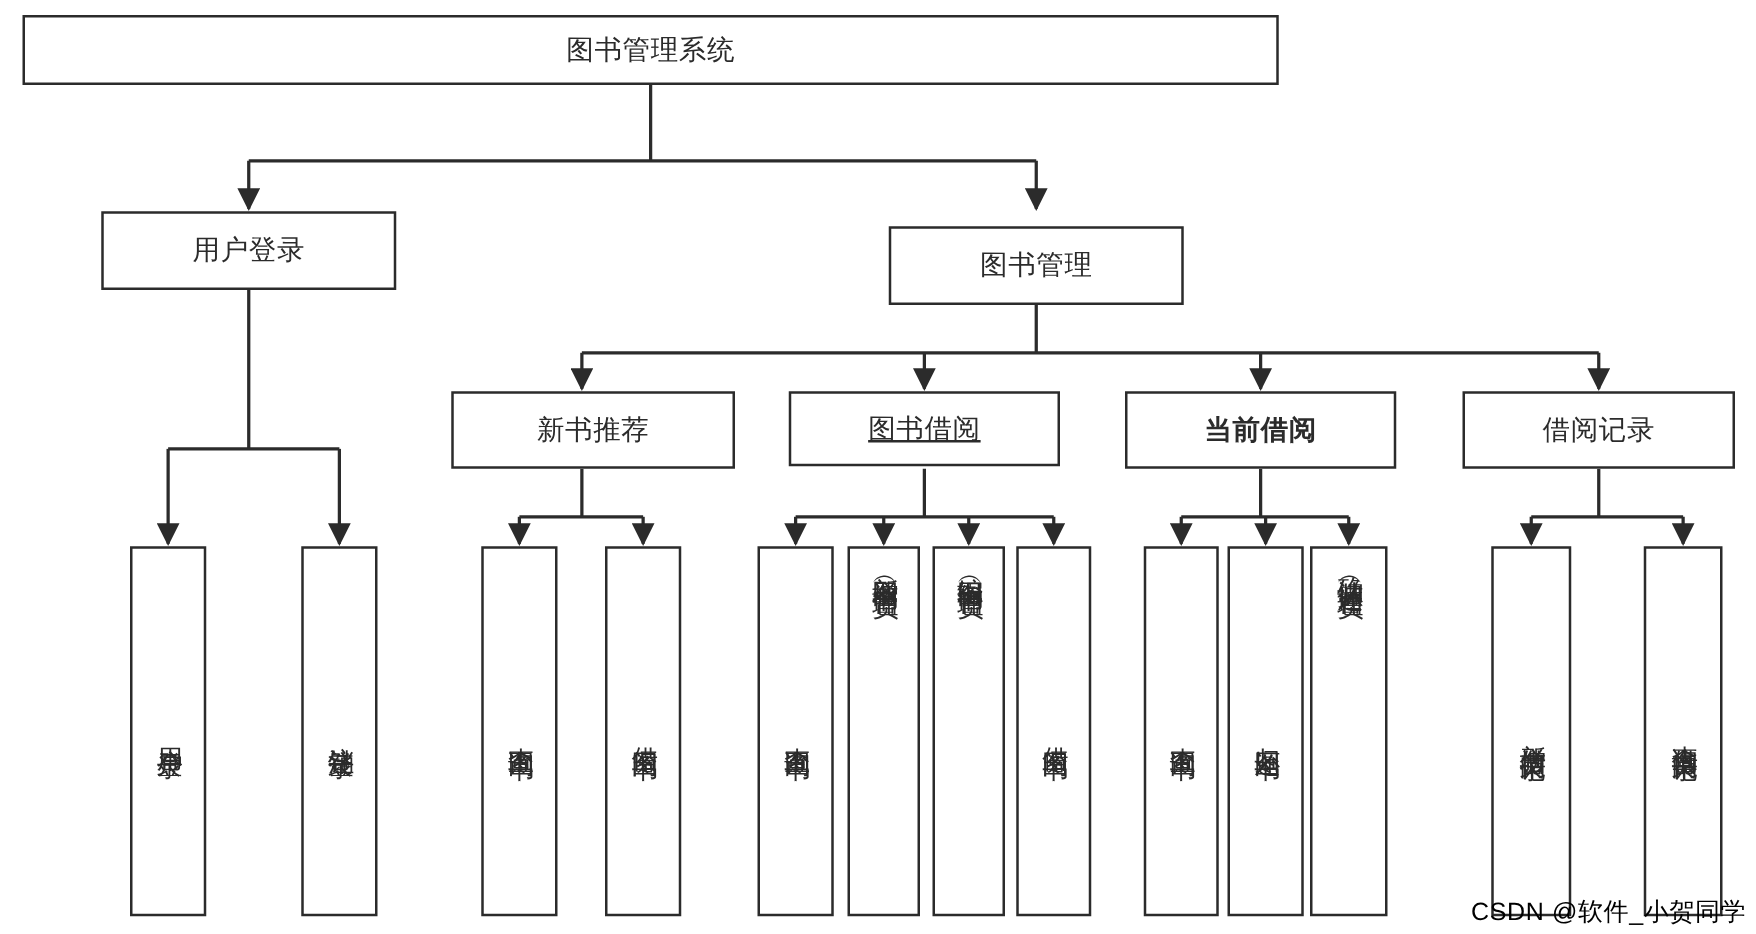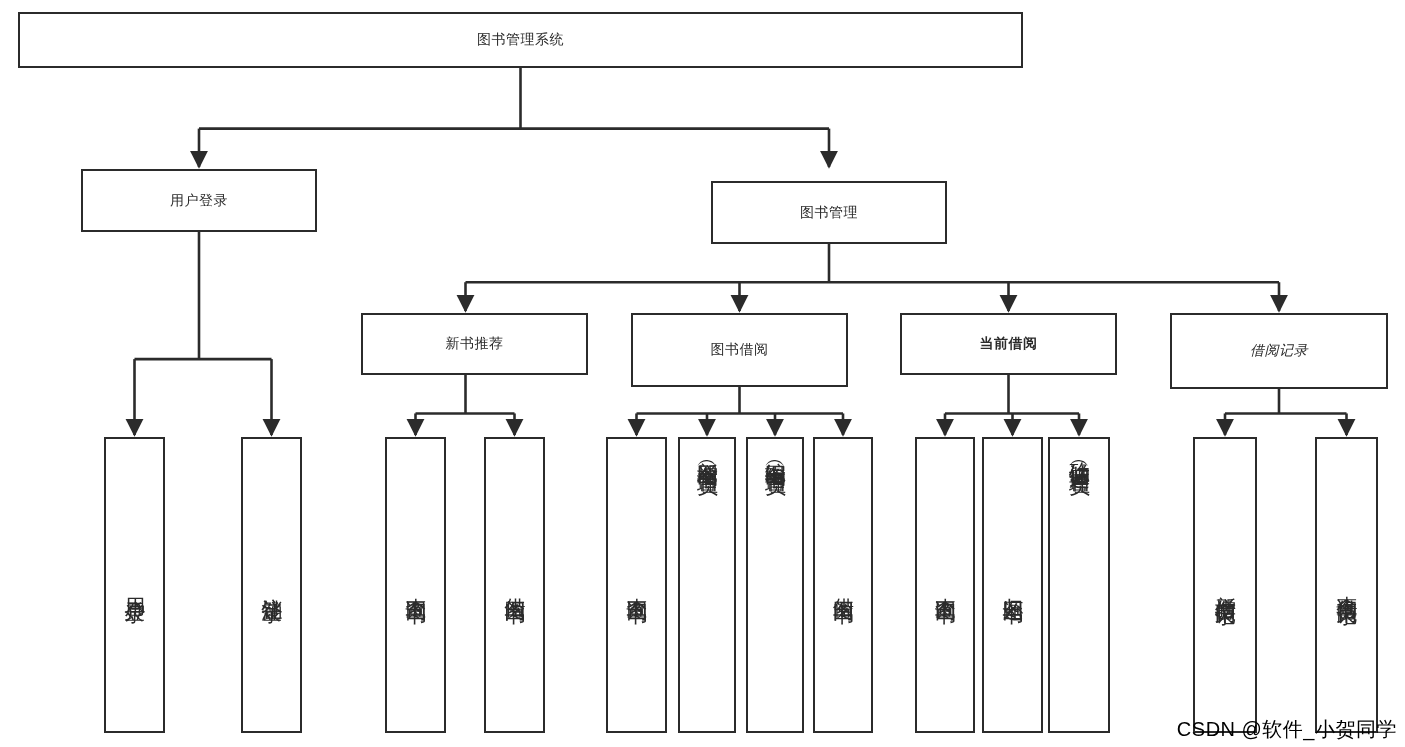--- a/index.html
+++ b/index.html
@@ -36,21 +36,21 @@
     color: #2b2b2b;
     z-index: 2;
   }
   .node .lbl {
     display: block;
     text-align: center;
     line-height: 1.12;
     letter-spacing: 0.5px;
   }
   .node.horiz .lbl {
-    font-size: 14px;
+    font-size: 22px;
     white-space: nowrap;
   }
   .node.vert {
     align-items: flex-start;
     padding-top: 6px;
   }
   .node.vert .lbl {
     writing-mode: vertical-rl;
     text-orientation: upright;
     font-size: 21px;
@@ -129,27 +129,27 @@
       </div>
       <div class="node horiz" style="left: 81px; top: 169px; width: 236px; height: 63px;">
         <span class="lbl">用户登录</span>
       </div>
       <div class="node horiz" style="left: 711px; top: 169px; width: 236px; height: 63px; margin-top: 12px;">
         <span class="lbl">图书管理</span>
       </div>
       <div class="node horiz" style="left: 361px; top: 313px; width: 227px; height: 62px;">
         <span class="lbl">新书推荐</span>
       </div>
-      <div class="node horiz" style="left: 631px; top: 313px; width: 217px; height: 74px;">
+      <div class="node horiz" style="left: 631px; top: 313px; width: 217px; height: 60px; text-decoration: underline;">
         <span class="lbl">图书借阅</span>
       </div>
       <div class="node horiz" style="left: 900px; top: 313px; width: 217px; height: 62px; font-weight: bold;">
         <span class="lbl">当前借阅</span>
       </div>
-      <div class="node horiz" style="left: 1170px; top: 313px; width: 218px; height: 76px; font-style: italic;">
+      <div class="node horiz" style="left: 1170px; top: 313px; width: 218px; height: 62px;">
         <span class="lbl">借阅记录</span>
       </div>
       <div class="node vert mid-text" style="left: 104px; top: 437px; width: 61px; height: 296px;">
         <span class="lbl">用户登录</span>
       </div>
       <div class="node vert mid-text" style="left: 241px; top: 437px; width: 61px; height: 296px;">
         <span class="lbl">注销登录</span>
       </div>
       <div class="node vert mid-text" style="left: 385px; top: 437px; width: 61px; height: 296px;">
         <span class="lbl">查询图书</span>

